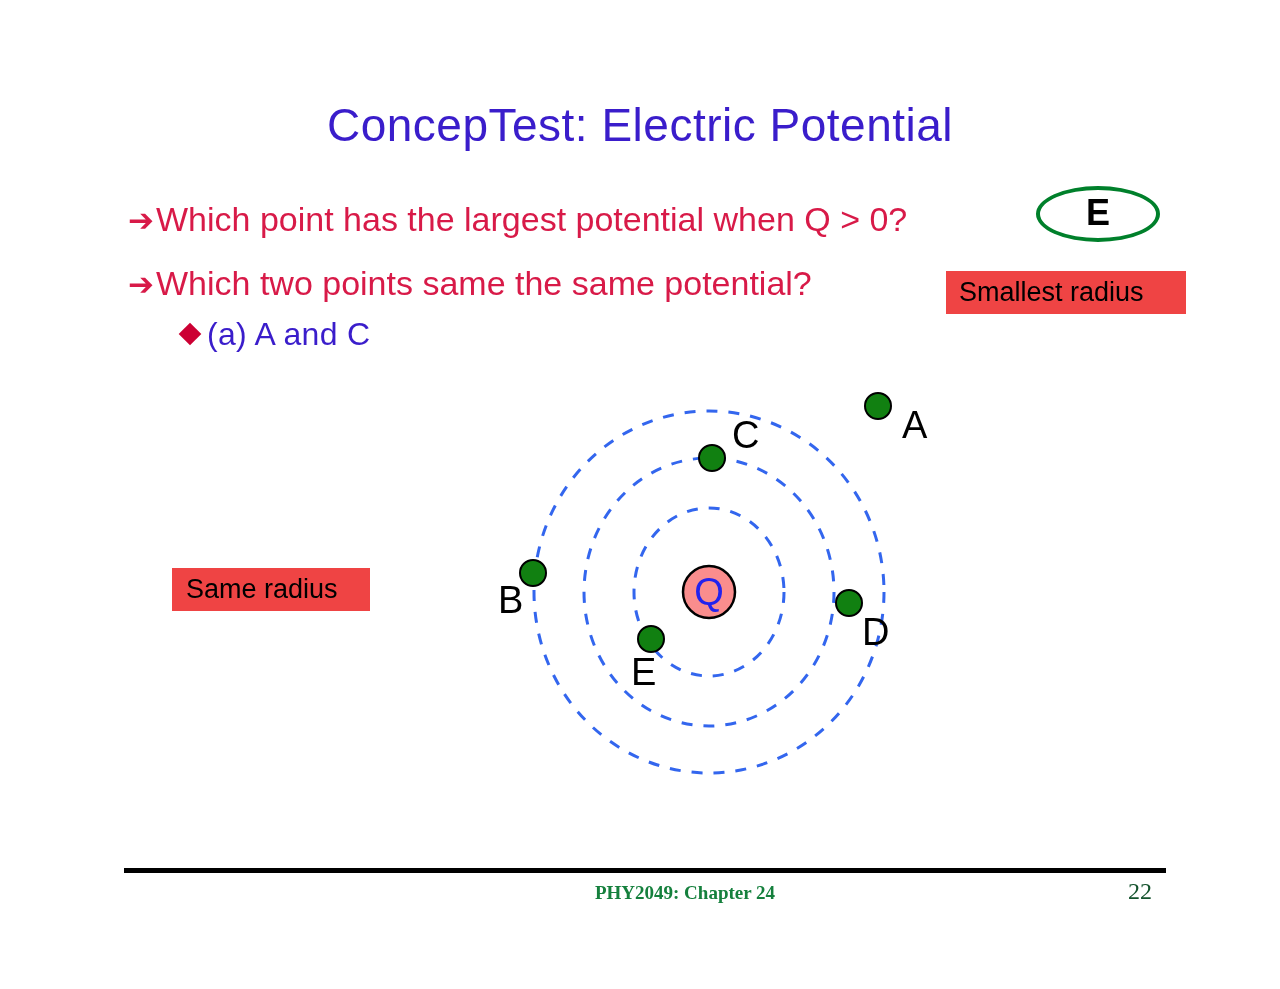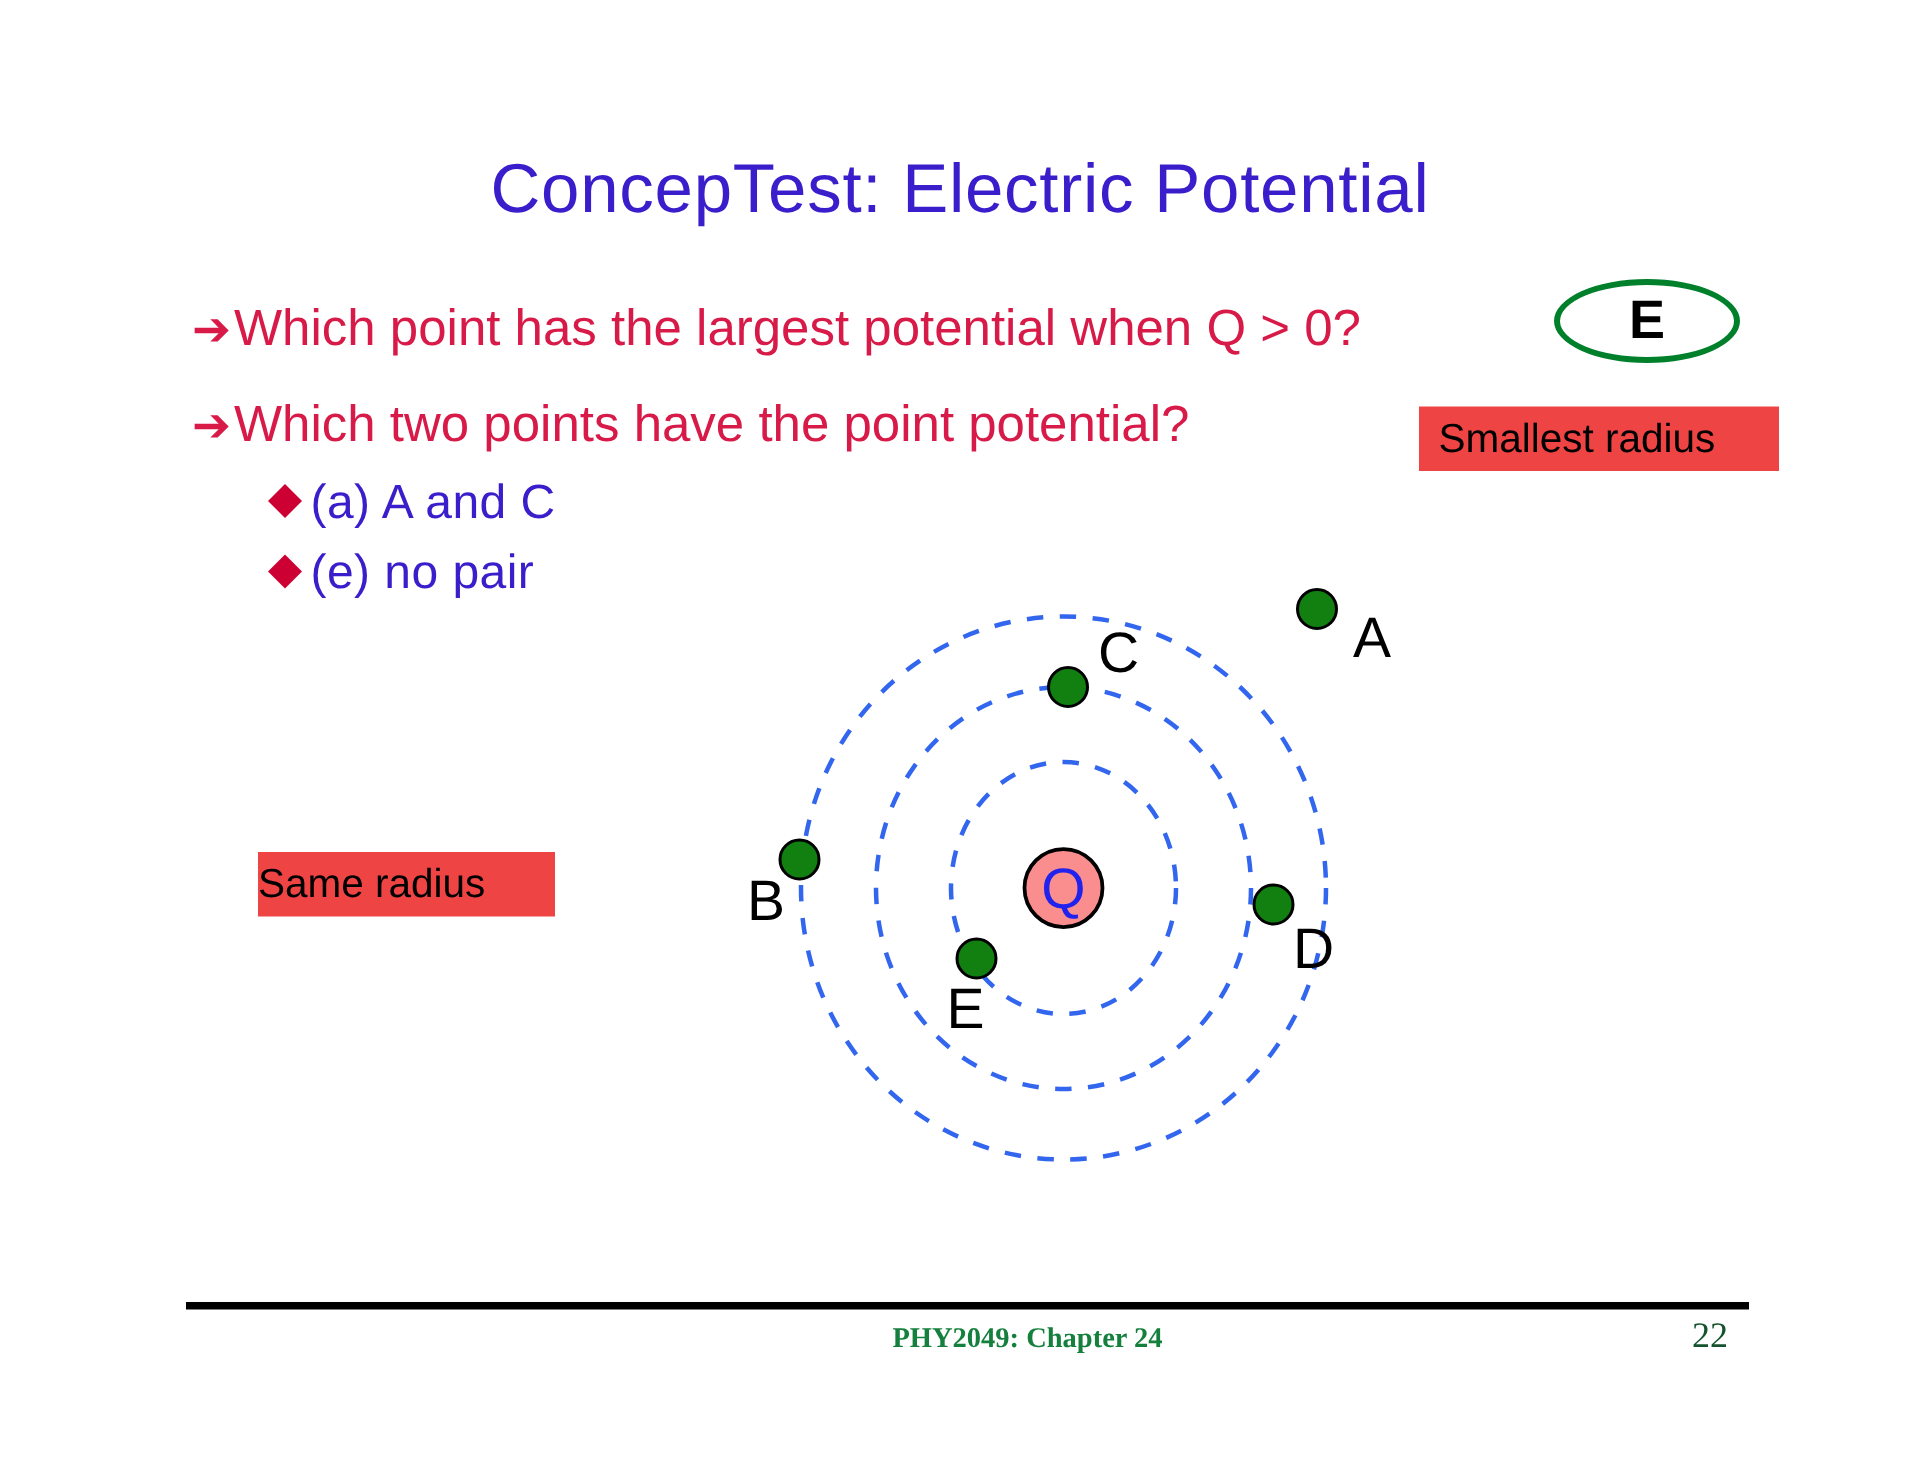--- a/index.html
+++ b/index.html
@@ -102,20 +102,21 @@
     width: 240px;
     height: 43px;
     padding-left: 13px;
     box-sizing: border-box;
   }
   #note-same-radius {
     left: 172px;
     top: 568px;
     width: 198px;
     height: 43px;
+    padding-left: 14px;
     box-sizing: border-box;
   }
 
   
   #options-list {
     position: absolute;
     left: 182px;
     top: 316px;
     width: 330px;
   }
@@ -207,39 +208,35 @@
     <span>Which point has the largest potential when Q &gt; 0?</span>
   </div>
 
   <div id="answer-e-annotation">
     <div class="ellipse"></div>
     <div class="letter">E</div>
   </div>
 
   <div class="question-line" id="question-2">
     <span class="arrow-bullet">➔</span>
-    <span>Which two points have the point potential?</span>
+    <span>Which two points same the same potential?</span>
   </div>
 
   <div class="highlight-note" id="note-smallest-radius">Smallest radius</div>
 
   <div id="options-list">
 
     <div class="option-row">
       <span class="diamond-bullet"></span>
       <span class="option-label">(a)  A and C</span>
     </div>
 
 
 
 
-    <div class="option-row">
-      <span class="diamond-bullet"></span>
-      <span class="option-label">(e)  no pair</span>
-    </div>
 
   </div>
 
   <div class="highlight-note" id="note-same-radius">Same radius</div>
 
   <div id="field-diagram">
     <svg width="460" height="430" viewBox="0 0 460 430" xmlns="http://www.w3.org/2000/svg">
       <g id="equipotential-group">
           <ellipse cx="229" cy="222" rx="75" ry="84" fill="none" stroke="#3366EE" stroke-width="3" stroke-dasharray="11 11"></ellipse>
           <ellipse cx="229" cy="222" rx="125" ry="134" fill="none" stroke="#3366EE" stroke-width="3" stroke-dasharray="11 11"></ellipse>

